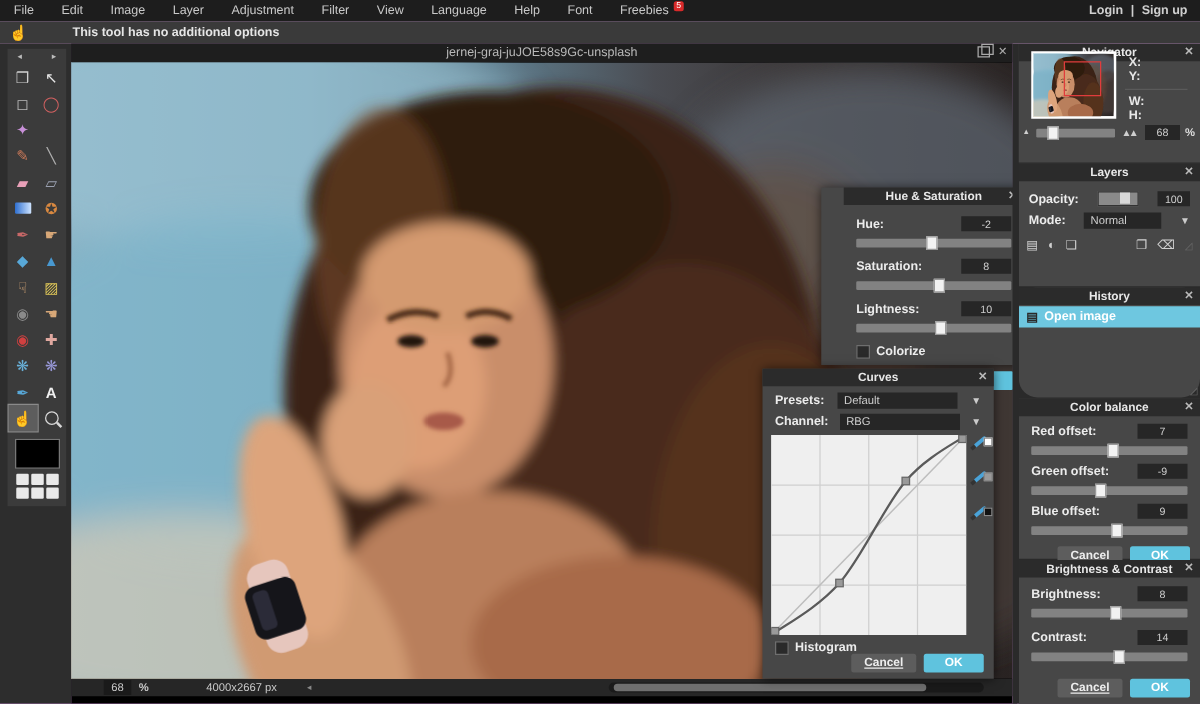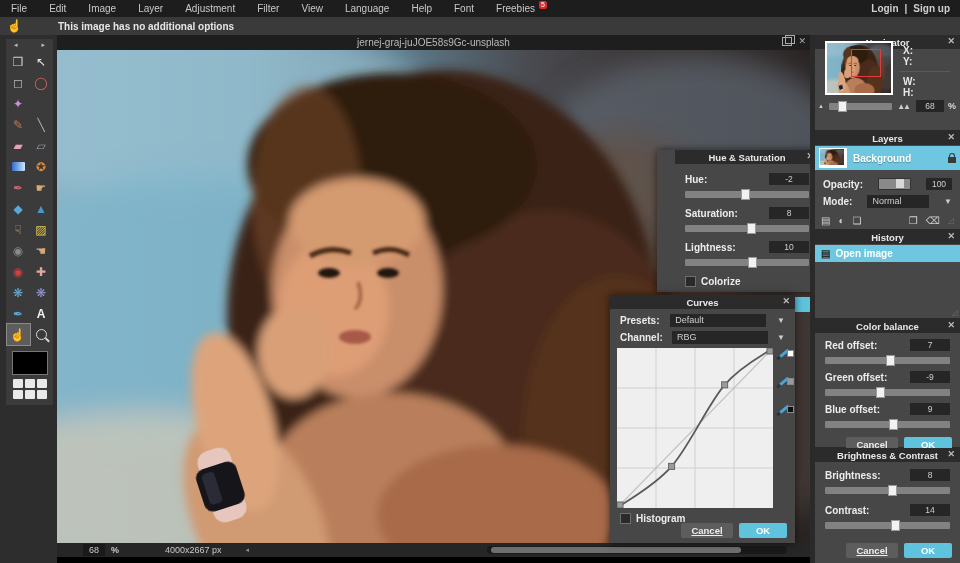--- a/index.html
+++ b/index.html
@@ -185,21 +185,21 @@
     </span>
     <span class="auth">
       <span>Login</span>
       <span>|</span>
       <span>Sign up</span>
     </span>
   </div>
 
   <div class="optionsbar">
     <span class="hand-ic">☝</span>
-    <span class="msg">This image has no additional options</span>
+    <span class="msg">This tool has no additional options</span>
   </div>
 
   <div class="leftstrip">
     <div class="toolpanel">
       <div class="tp-arrows">
         <span>◂</span>
         <span>▸</span>
       </div>
       <div class="toolgrid">
         <span class="tool" style="color:#cfcfcf">❒</span>
@@ -394,29 +394,20 @@
         <span class="valbox" style="min-width:24px;margin-left:4px">68</span>
         <span style="font-weight:bold;margin:0 4px;font-size:9px">%</span>
       </div>
     </div>
 
     <div class="panel" style="top:96px;height:98px;">
       <div class="dlg-title">
         <span>Layers</span>
         <span class="dlg-x">✕</span>
       </div>
-      <div class="layer-row">
-        <span class="lthumb">
-          <svg width="24" height="16" viewBox="0 0 753 493" preserveAspectRatio="none">
-              <use href="#photoScene"></use>
-            </svg>
-        </span>
-        <span class="lname">Background</span>
-        <span class="lock-ic"></span>
-      </div>
       <div class="layrow">
         <span class="lbl">Opacity:</span>
         <span class="opac-track">
             <span class="th"></span>
           </span>
         <span class="valbox" style="min-width:22px">100</span>
       </div>
       <div class="layrow" style="margin-top:5px;">
         <span class="lbl">Mode:</span>
         <span class="select" style="flex:1">Normal</span>
@@ -425,21 +416,21 @@
       <div class="licons">
         <span>▤</span>
         <span>◐</span>
         <span>❏</span>
         <span style="margin-left:auto">❐</span>
         <span>⌫</span>
         <span class="grip" style="position:static">◿</span>
       </div>
     </div>
 
-    <div class="panel" style="top:195px;height:88px;">
+    <div class="panel" style="top:195px;height:88px;border-radius:15px;">
       <div class="dlg-title">
         <span>History</span>
         <span class="dlg-x">✕</span>
       </div>
       <div class="hist-row">
         <span class="hist-ic">▤</span>
         <span>Open image</span>
       </div>
       <span class="grip">◿</span>
     </div>

